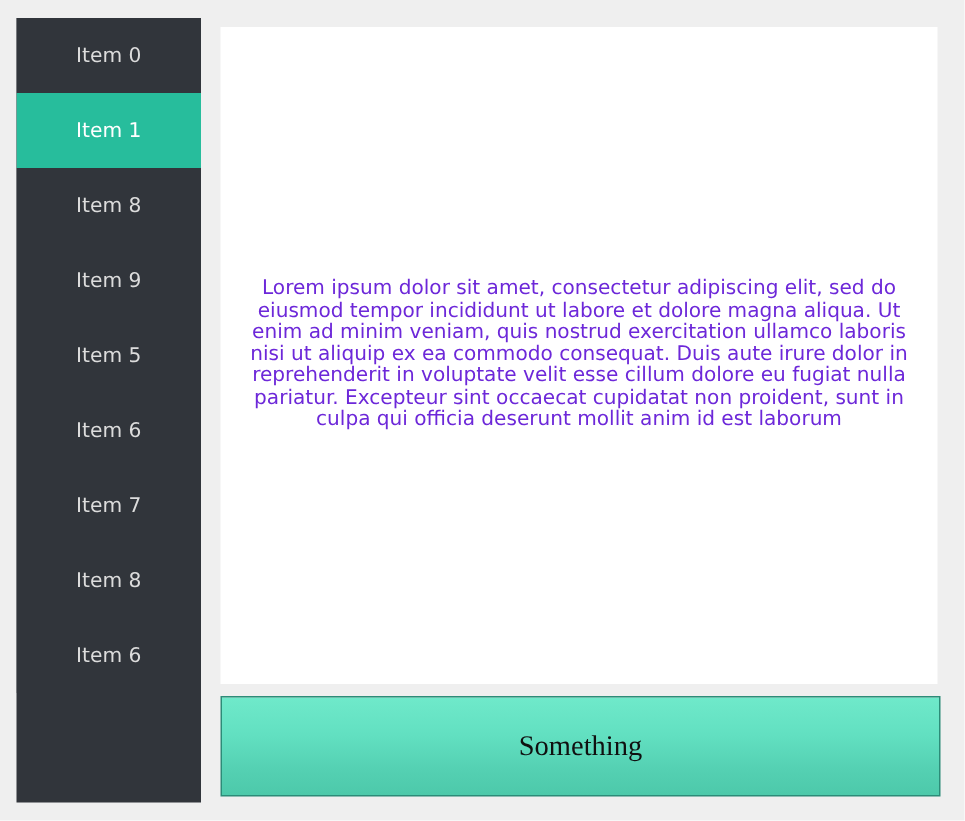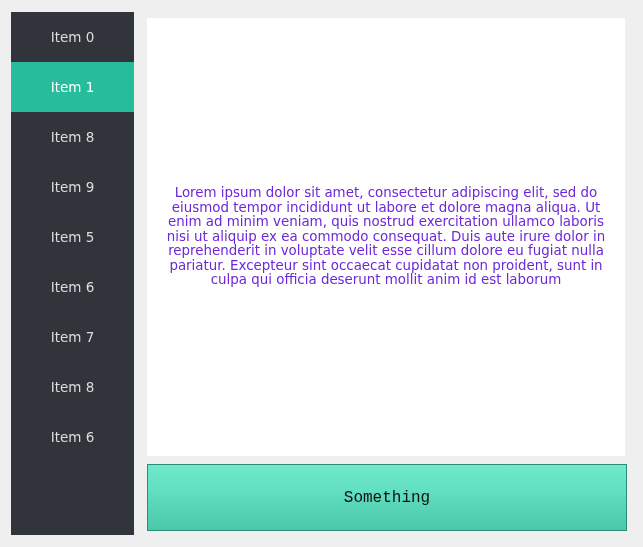--- a/index.html
+++ b/index.html
@@ -72,22 +72,22 @@
   #something-button {
     position: absolute;
     left: 147px;
     top: 464px;
     width: 480px;
     height: 67px;
     box-sizing: border-box;
     border: 1px solid #2c8c78;
     background: linear-gradient(to bottom, #6fe9ca 0%, #62e0c1 38%, #54d0b2 75%, #4dc9aa 100%);
     color: #101010;
-    font-size: 16px;
-    font-family: Liberation Mono, monospace;
+    font-size: 19px;
+    font-family: Liberation Serif, serif;
     display: flex;
     align-items: center;
     justify-content: center;
     cursor: pointer;
     padding: 0;
     user-select: none;
   }
 </style>
 </head>
 <body>

